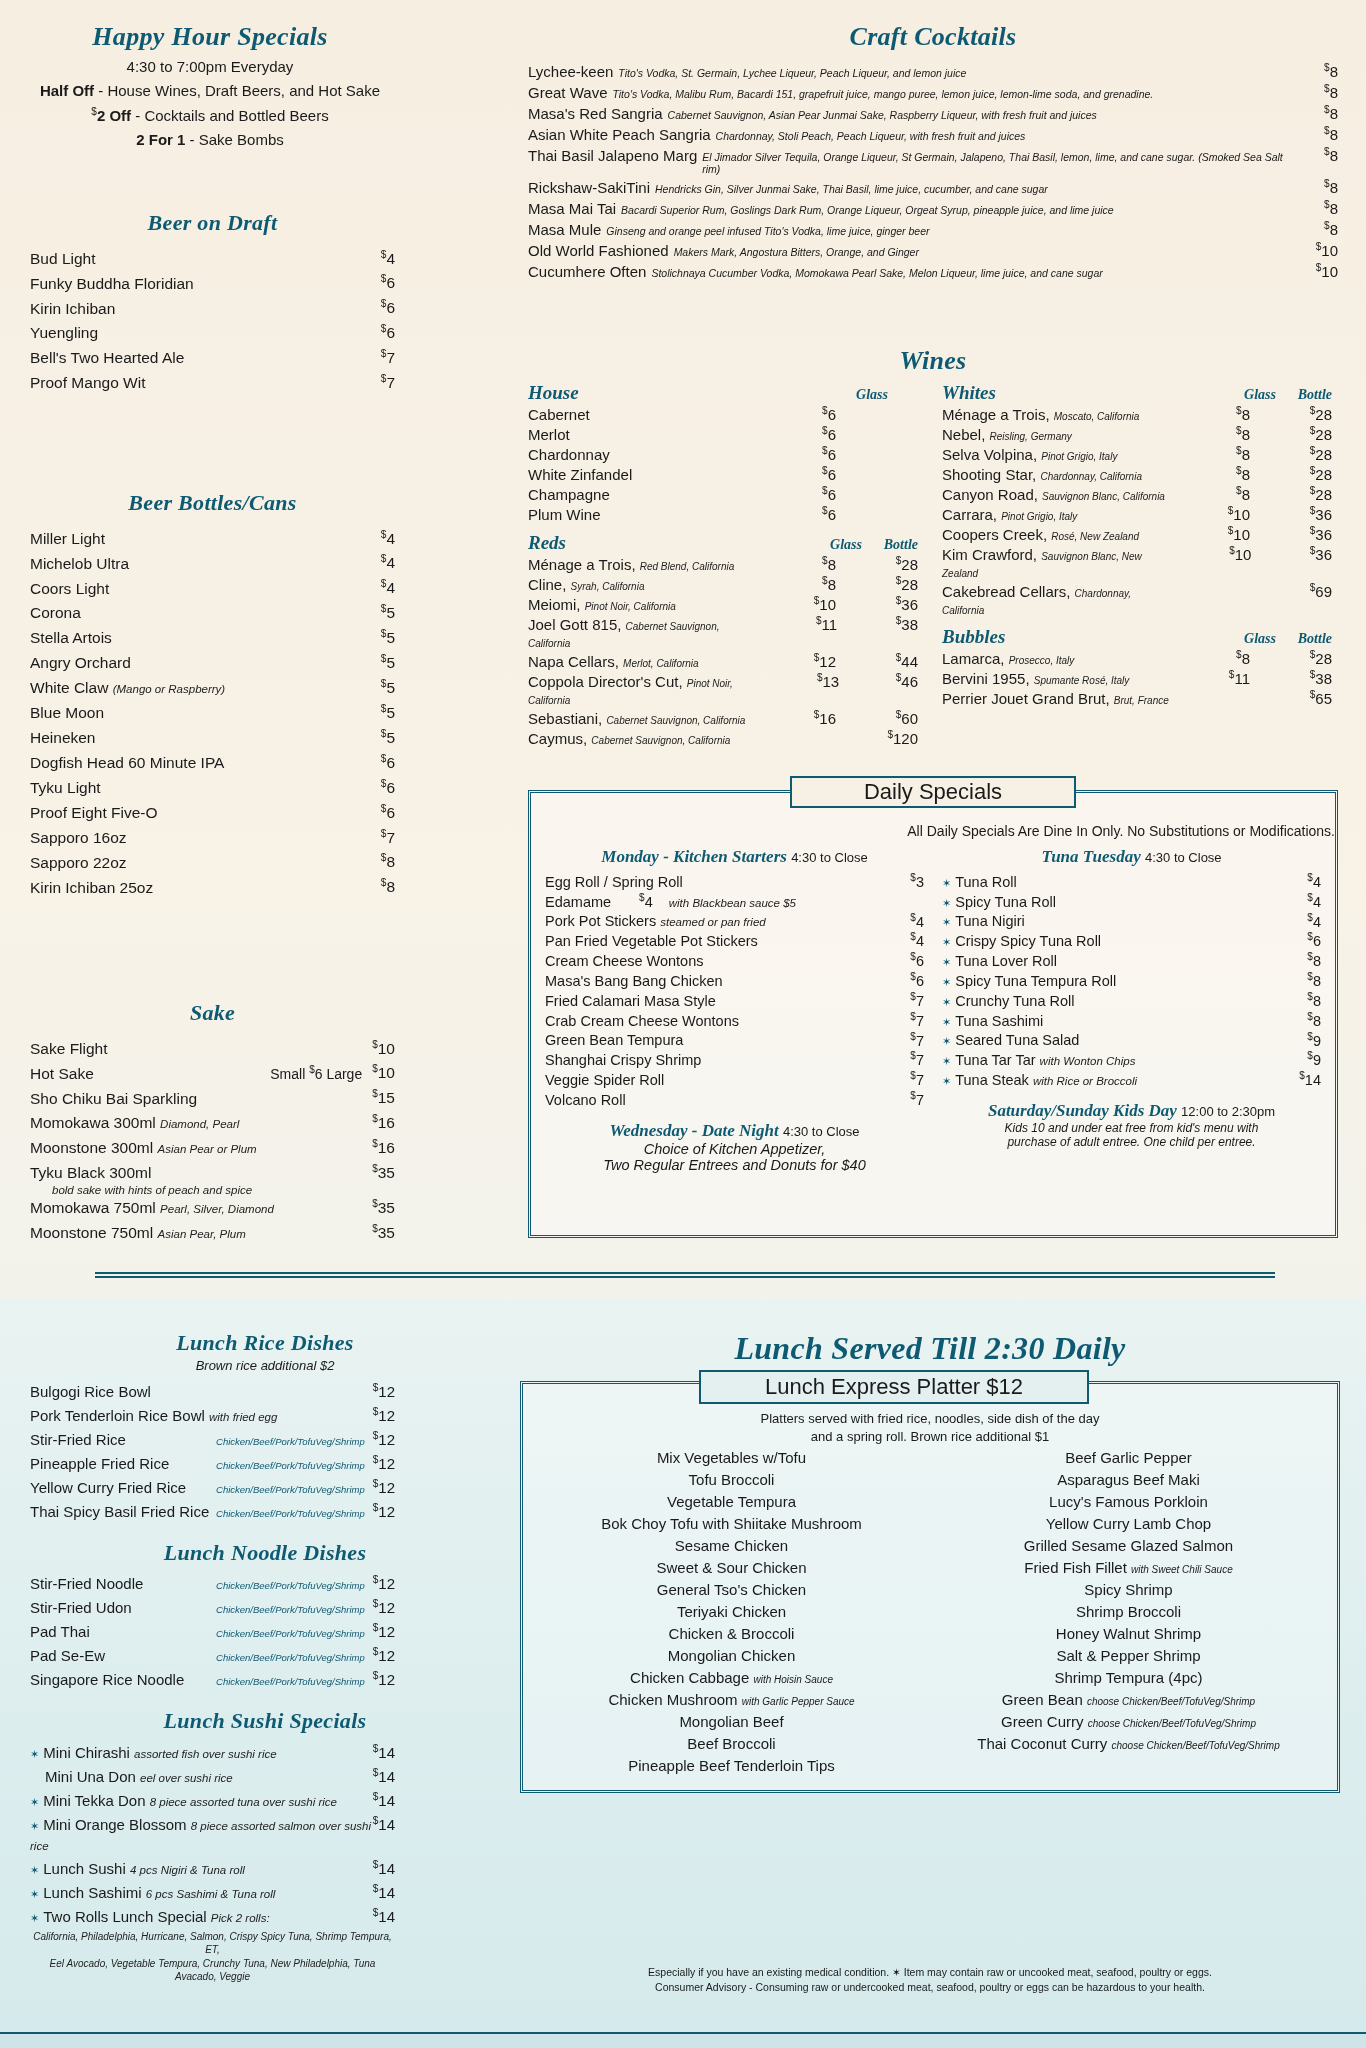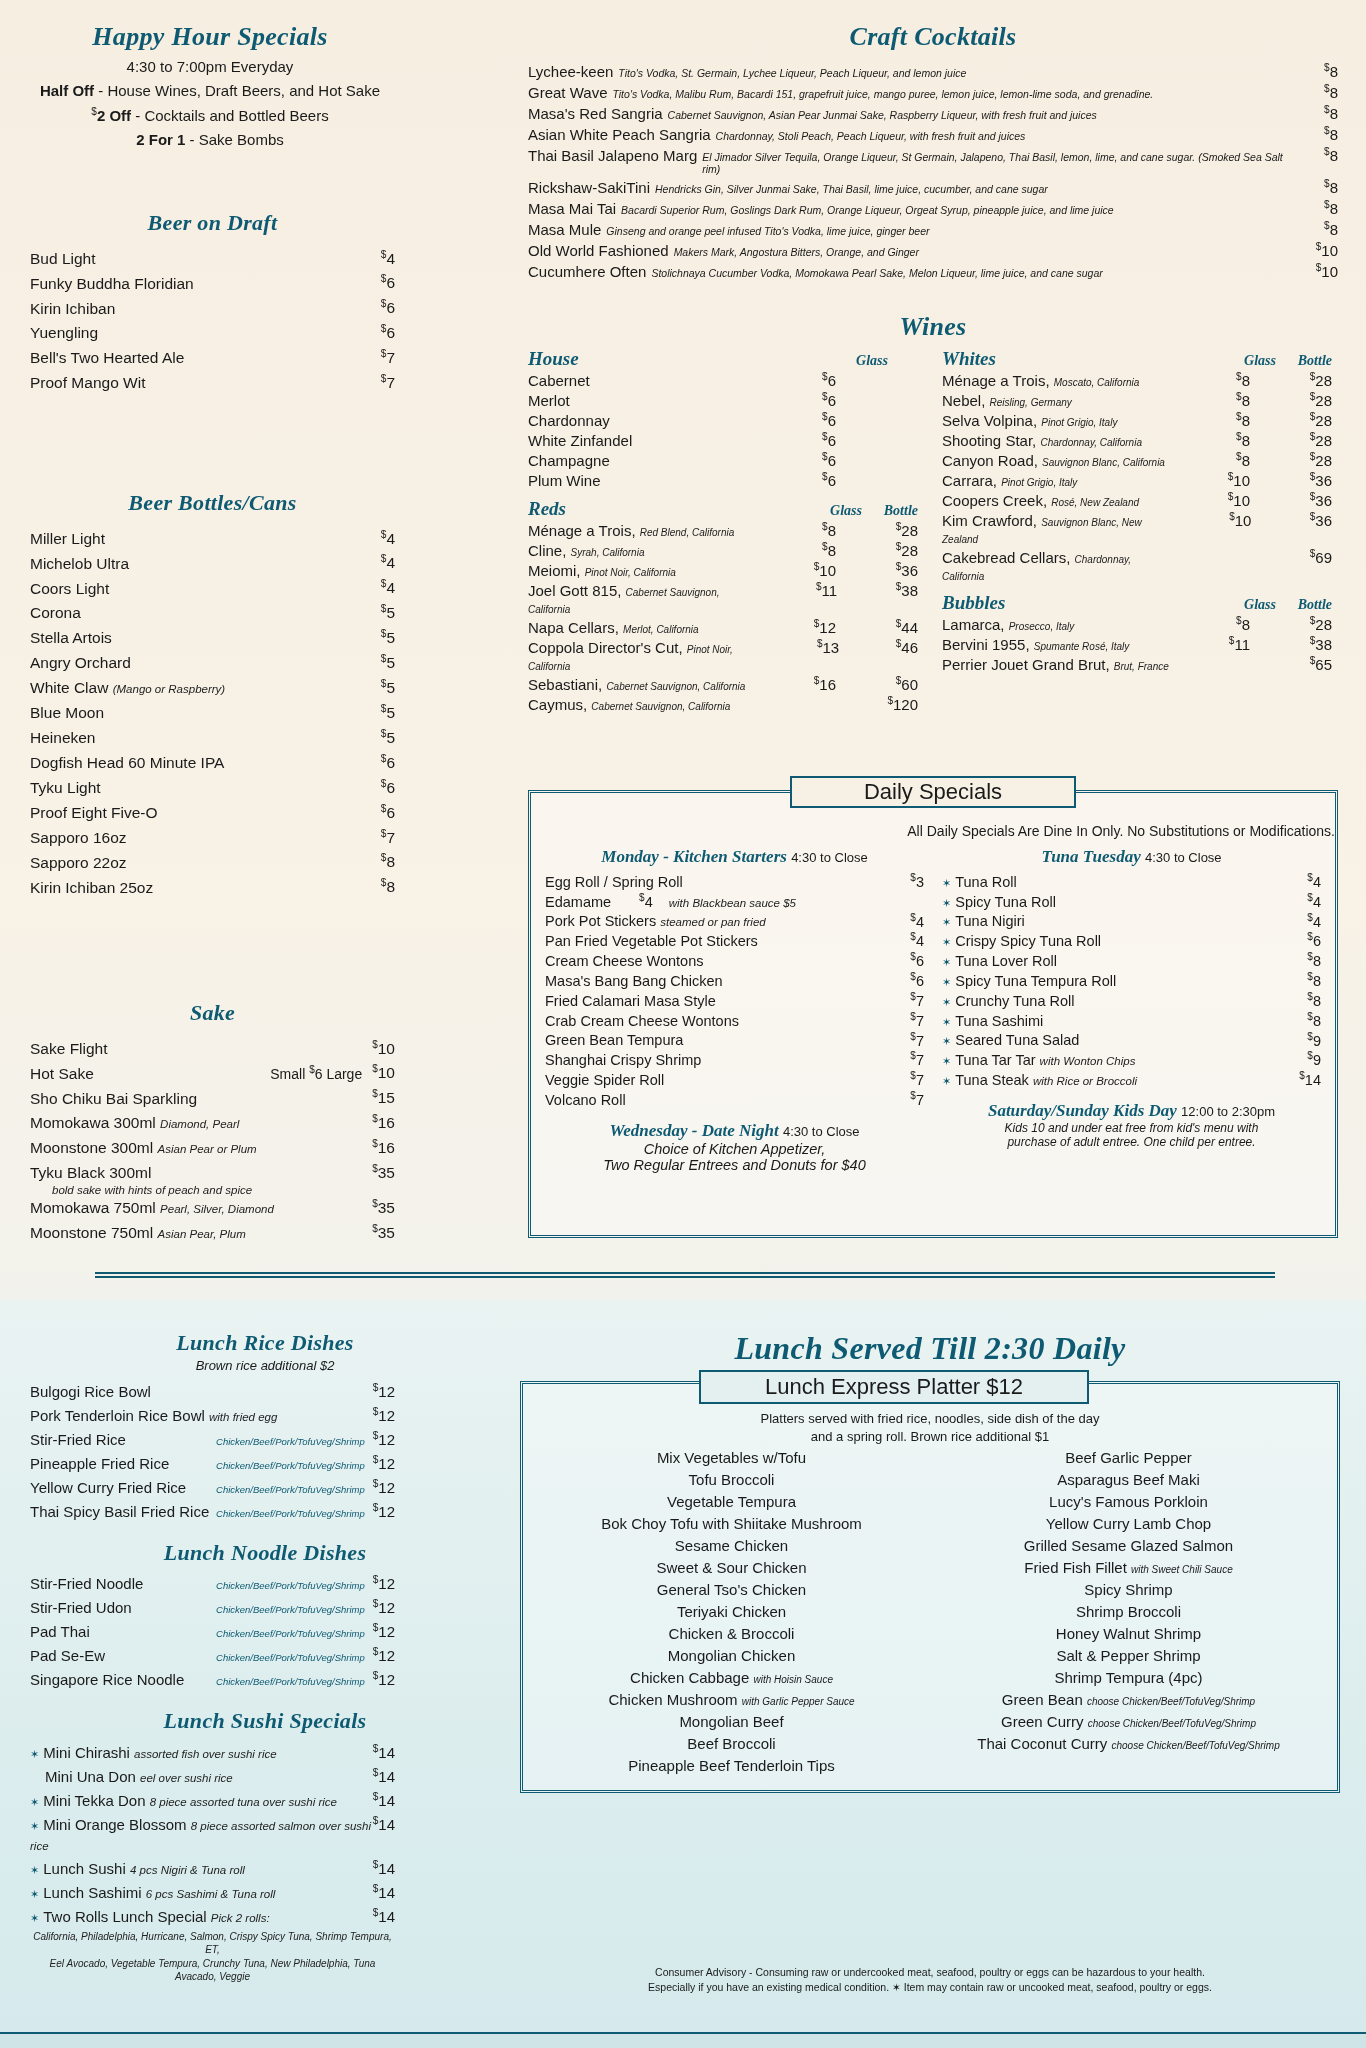--- a/index.html
+++ b/index.html
@@ -59,21 +59,21 @@
   .leftlist .row { font-size:15.5px; padding:1.5px 0; }
 
   
   #cocktails { left:528px; top:22px; width:810px; }
   #cocktails .citem { display:flex; align-items:baseline; font-size:15px; padding:1.5px 0; }
   #cocktails .cname { white-space:nowrap; }
   #cocktails .cdesc { font-style:italic; font-size:10.5px; margin-left:5px; flex:1 1 auto; }
   #cocktails .cpr { white-space:nowrap; width:46px; text-align:right; }
 
   
-  #wines { left:528px; top:312px; width:810px; }
+  #wines { left:528px; top:346px; width:810px; }
   .winecols { display:flex; gap:24px; }
   .winecol { width:390px; }
   .wtitle { font-family:"Liberation Serif",serif; font-style:italic; font-weight:bold;
     font-size:19px; color:#0d5a72; }
   .whead { display:flex; align-items:baseline; font-size:14px; font-style:italic;
     font-family:"Liberation Serif",serif; font-weight:bold; color:#0d5a72; }
   .wrow { display:flex; align-items:baseline; font-size:15px; padding:1px 0;gap:26px; }
   .wrow .wn { flex:1 1 auto; }
   .wrow .wg { width:52px; text-align:right; }
   .wrow .wb { width:56px; text-align:right; }
@@ -808,20 +808,20 @@
               <div class="pline">Shrimp Tempura (4pc)</div>
               <div class="pline">Green Bean <span class="sm">choose Chicken/Beef/TofuVeg/Shrimp</span></div>
               <div class="pline">Green Curry <span class="sm">choose Chicken/Beef/TofuVeg/Shrimp</span></div>
               <div class="pline">Thai Coconut Curry <span class="sm">choose Chicken/Beef/TofuVeg/Shrimp</span></div>
             </div>
         </div>
       </div>
     </div>
 
     <div class="advisory">
+      <div>Especially if you have an existing medical condition. ✶ Item may contain raw or uncooked meat, seafood, poultry or eggs.</div>
       <div>Consumer Advisory - Consuming raw or undercooked meat, seafood, poultry or eggs can be hazardous to your health.</div>
-      <div>Especially if you have an existing medical condition. ✶ Item may contain raw or uncooked meat, seafood, poultry or eggs.</div>
     </div>
 
     <div class="footerline"></div>
     <div class="footstripe"></div>
   </div>
 </div>
 
 </body></html>

